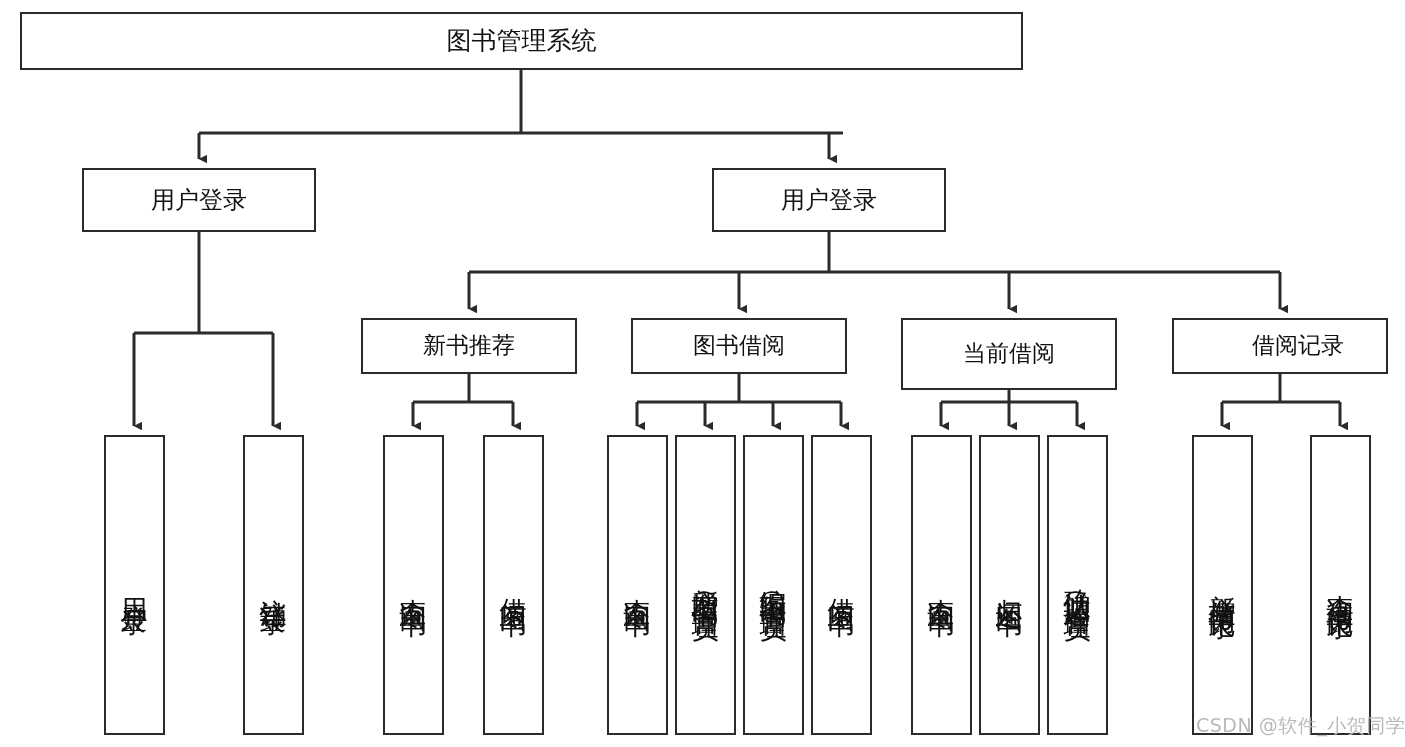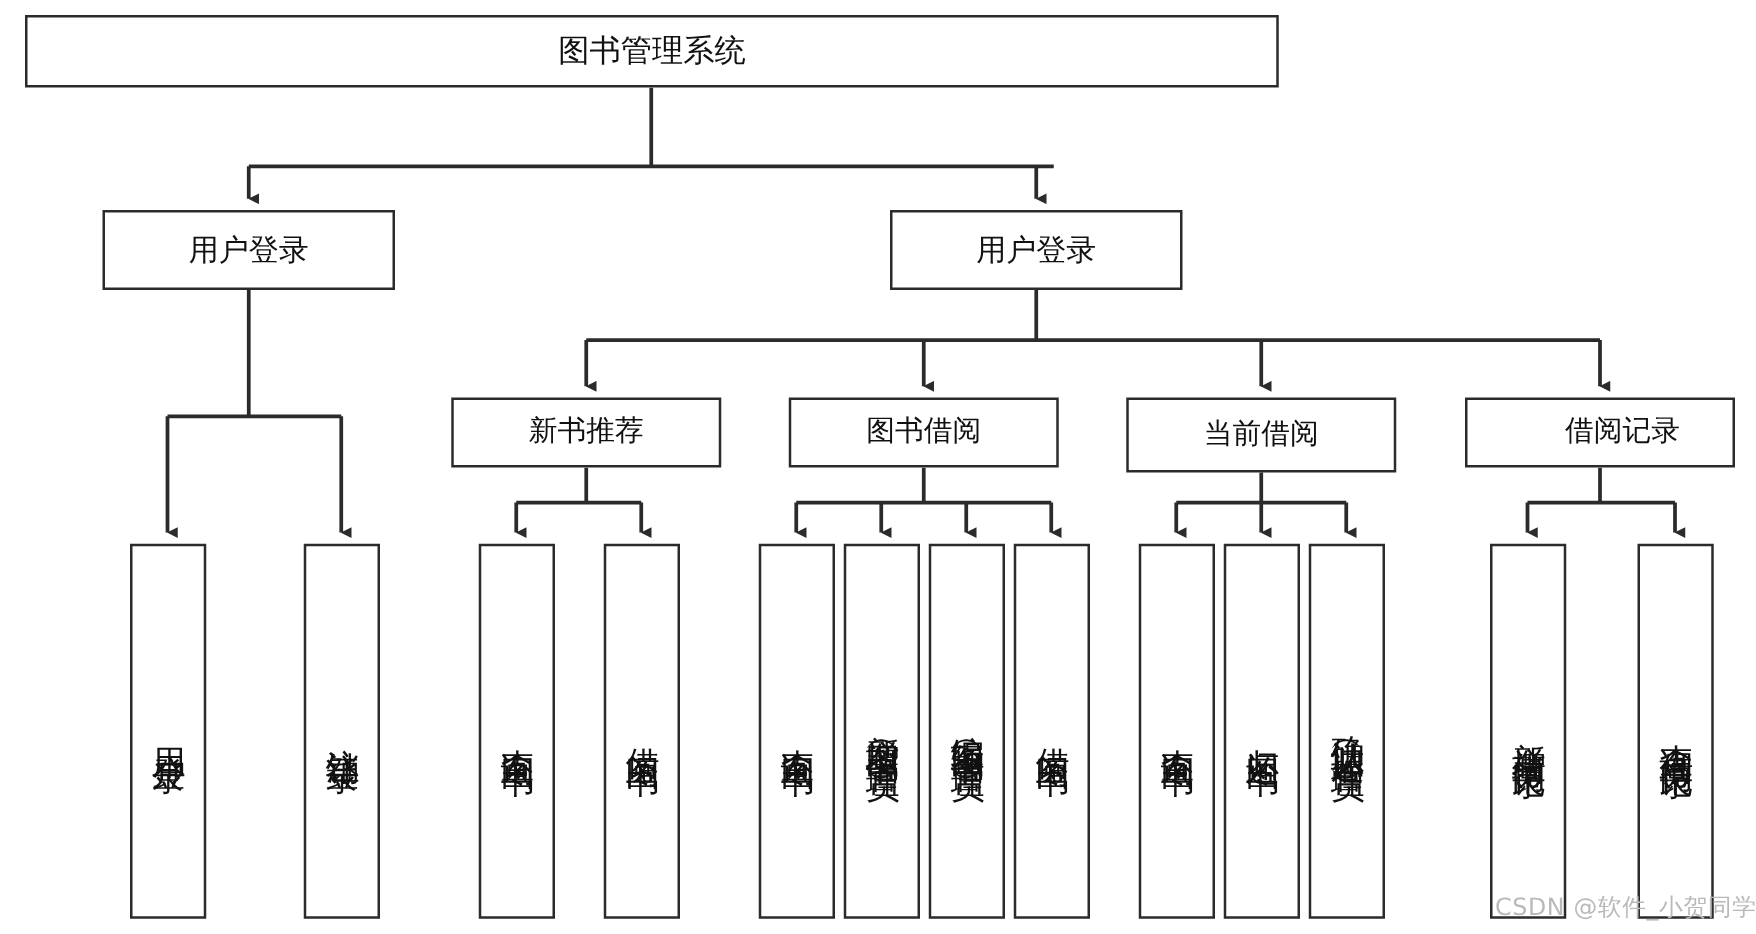--- a/index.html
+++ b/index.html
@@ -136,21 +136,21 @@
   <div class="node-box node-l2" style="left:712px; top:168px; width:234px; height:64px;">
     <span class="node-label">用户登录</span>
   </div>
 
   <div class="node-box node-l3" style="left:631px; top:318px; width:216px; height:56px;">
     <span class="node-label">图书借阅</span>
   </div>
   <div class="node-box node-l3" style="left:361px; top:318px; width:216px; height:56px;">
     <span class="node-label">新书推荐</span>
   </div>
-  <div class="node-box node-l3" style="left:901px; top:318px; width:216px; height:60px;">
+  <div class="node-box node-l3" style="left:901px; top:318px; width:216px; height:72px;">
     <span class="node-label">当前借阅</span>
   </div>
   <div class="node-box node-l3" style="left:1172px; top:318px; width:216px; height:56px;padding-left:36px;">
     <span class="node-label">借阅记录</span>
   </div>
 
   <div class="node-box node-leaf" style="left:104px; top:435px; width:61px; height:300px;">
     <span class="node-label">用户登录</span>
   </div>
   <div class="node-box node-leaf" style="left:243px; top:435px; width:61px; height:300px;">

